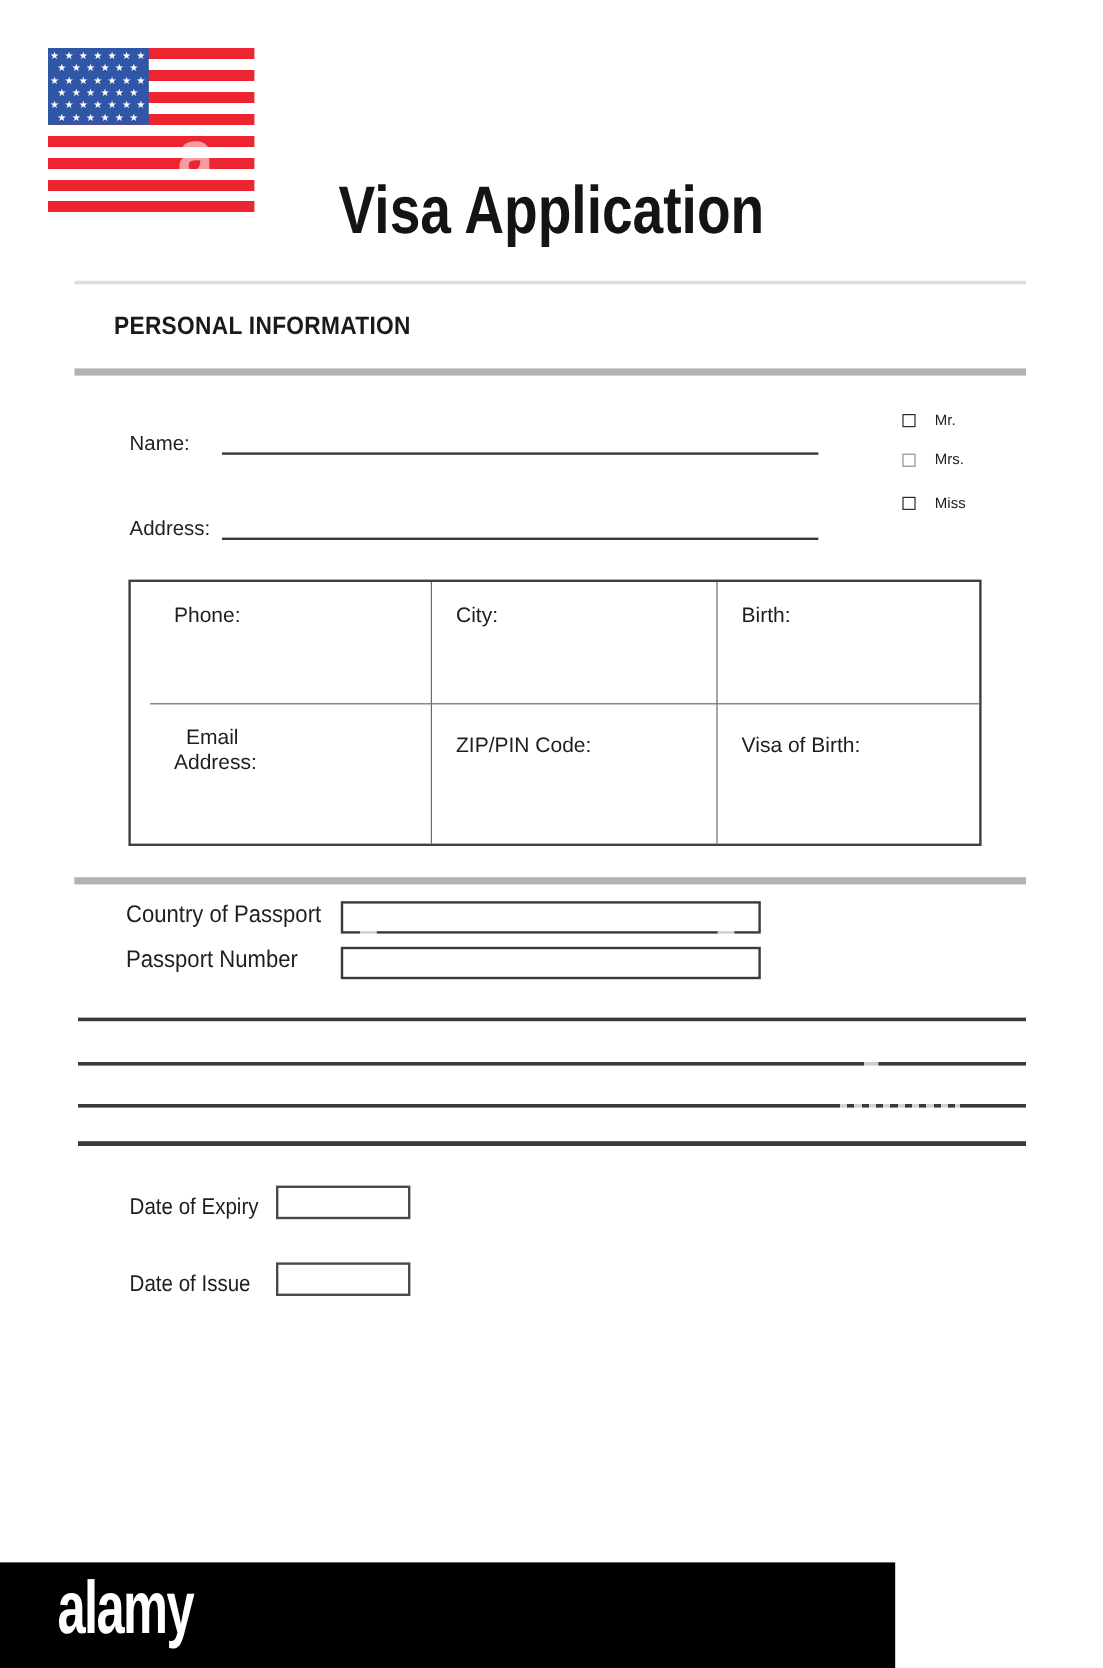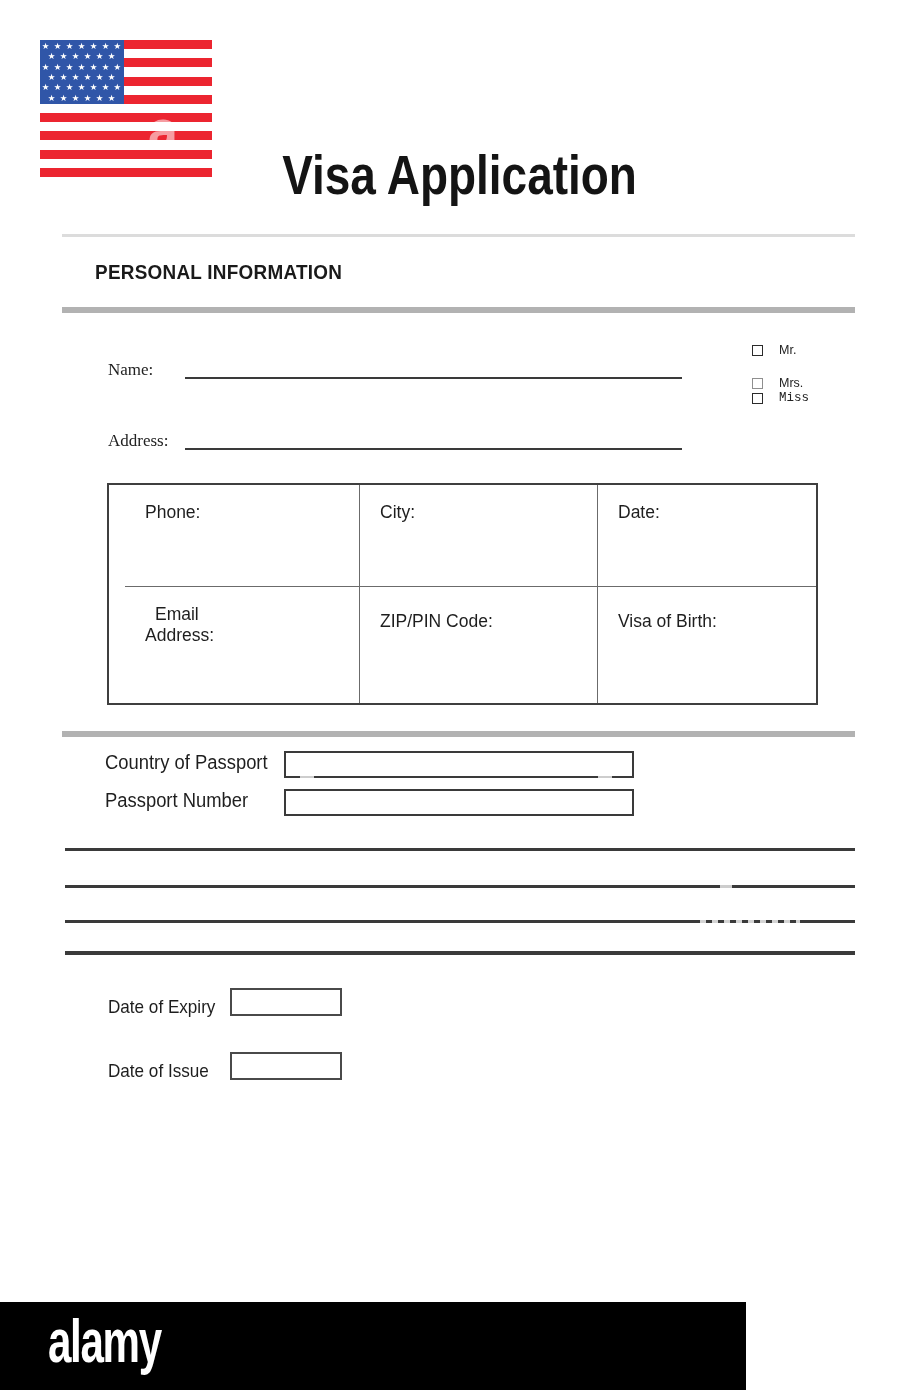--- a/index.html
+++ b/index.html
@@ -38,21 +38,21 @@
   .rule-light { position:absolute; left:62px; width:793px; height:3px; background:#dcdcdc; }
   .rule-gray  { position:absolute; left:62px; width:793px; height:6px; background:#b2b2b2; }
 
   .section-heading {
     position:absolute; left:95px; top:260px;
     font-size:21px; font-weight:600; letter-spacing:0.3px; color:#1a1a1a;
     transform:scaleX(0.9); transform-origin:left center; white-space:nowrap;
   }
 
   
-  .field-label { position:absolute; font-size:17px; color:#222; white-space:nowrap;font-family:Liberation Serif, serif; }
+  .field-label { position:absolute; font-size:17px; color:#222; white-space:nowrap; }
   .write-line  { position:absolute; height:2px; background:#3a3a3a; }
 
   
   .cb-row { position:absolute; left:752px; display:flex; align-items:center; gap:16px; }
   .cb-box { width:11px; height:11px; border:1.5px solid #2b2b2b; background:#fff; box-sizing:border-box; }
   .cb-box.light { border-color:#8f8f8f; }
   .cb-label { font-size:12.5px; color:#222; }
 
   
   .info-table {
@@ -135,37 +135,37 @@
   <div class="write-line" style="left:185px; top:377px; width:497px;"></div>
 
   <div class="cb-row" style="top:343px;">
     <span class="cb-box"></span>
     <span class="cb-label">Mr.</span>
   </div>
   <div class="cb-row" style="top:376px;">
     <span class="cb-box light"></span>
     <span class="cb-label">Mrs.</span>
   </div>
-  <div class="cb-row" style="top:391px;font-family:Liberation Mono, monospace;">
+  <div class="cb-row" style="top:412px;">
     <span class="cb-box"></span>
     <span class="cb-label">Miss</span>
   </div>
 
   <div class="field-label" style="left:108px; top:431px;">Address:</div>
   <div class="write-line" style="left:185px; top:448px; width:497px;"></div>
 
   <div class="info-table">
     <div class="cell">
       <span>Phone:</span>
     </div>
     <div class="cell">
       <span>City:</span>
     </div>
     <div class="cell">
-      <span>Date:</span>
+      <span>Birth:</span>
     </div>
     <div class="cell last-row">
       <span class="indent">Email</span>
       <span>Address:</span>
     </div>
     <div class="cell last-row pad-more">
       <span>ZIP/PIN Code:</span>
     </div>
     <div class="cell last-row pad-more">
       <span>Visa of Birth:</span>

